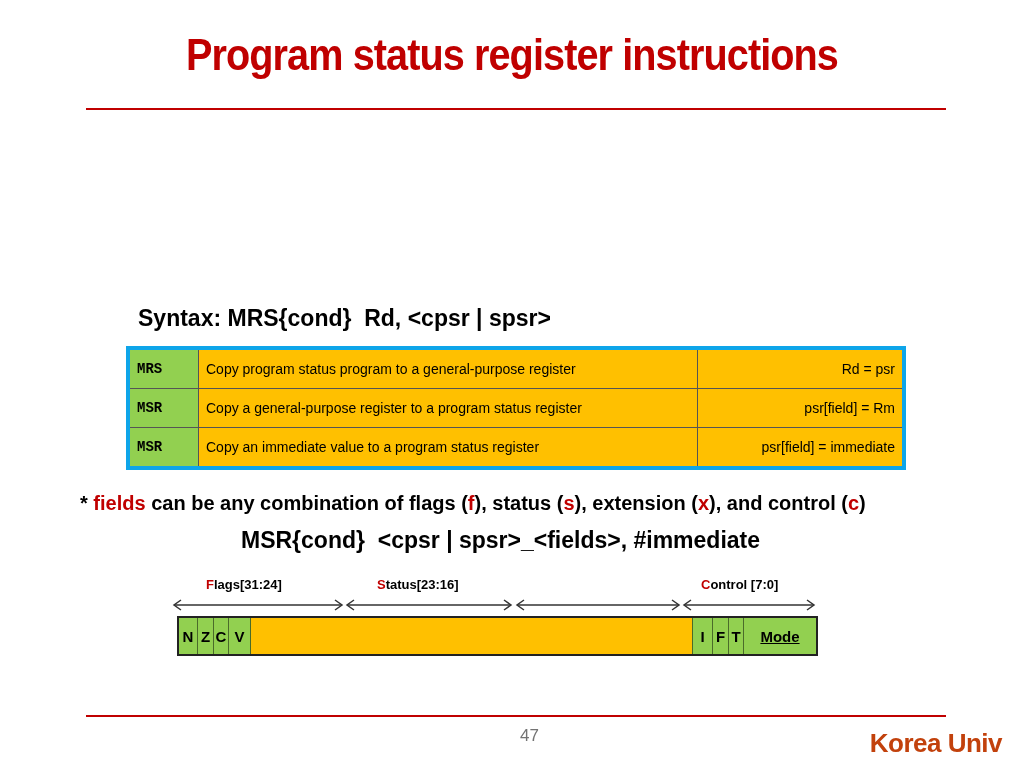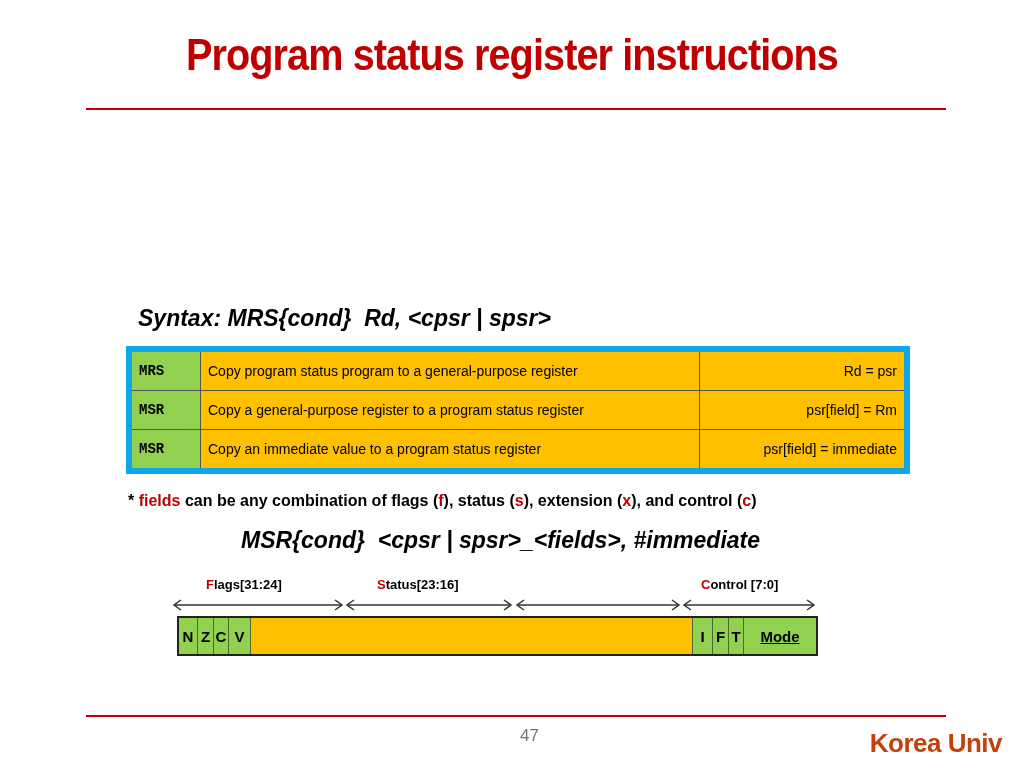--- a/index.html
+++ b/index.html
@@ -3,33 +3,33 @@
 <meta charset="utf-8">
 <style>
   html, body { margin:0; padding:0; }
   body { width:1024px; height:768px; background:#ffffff; position:relative; overflow:hidden;
          font-family:"DejaVu Sans", sans-serif; color:#000; }
   .title { position:absolute; left:0; width:1024px; top:30px; text-align:center;
            font-family:"Liberation Sans", sans-serif; font-weight:bold; font-size:44px;
            color:#c00000; letter-spacing:-1px; transform:scaleX(0.9); }
   .rule { position:absolute; height:2px; background:#c00000; }
   .syntax { position:absolute; left:138px; top:226px; font-family:"Liberation Sans", sans-serif;
-            font-weight:bold; font-size:23px; line-height:37px; white-space:pre;font-style:italic; }
+            font-weight:bold; font-size:23px; line-height:37px; white-space:pre; }
   .syntax .line { display:block; }
   .syntax .indent { display:inline-block; width:103px; }
   table.instr { position:absolute; left:126px; top:346px; border-collapse:collapse;
-                border:6px solid #0ea5e9; }
+                border:4px solid #0ea5e9; }
   table.instr td { border:1px solid #555; height:38px; padding:0 7px; font-size:14px;
                    font-family:"Liberation Sans", sans-serif; background:#ffc000; }
   table.instr td.op { background:#92d050; font-family:"Liberation Mono", monospace; font-weight:bold;
                       font-size:14px; width:54px; }
   table.instr td.desc { width:484px; }
   table.instr td.eff { width:190px; font-weight:normal;text-align:right; }
   .note { position:absolute; left:80px; top:492px; font-family:"Liberation Sans", sans-serif;
-          font-weight:bold; font-size:16px; white-space:pre;margin-left:48px; }
+          font-weight:bold; font-size:20px; white-space:pre; }
   .red { color:#c00000; }
   .fieldlbl { position:absolute; top:577px; font-family:"Liberation Sans", sans-serif;
               font-weight:bold; font-size:13px; white-space:nowrap; }
   .arrow { position:absolute; top:598px; height:14px; }
   .reg { position:absolute; left:177px; top:616px; width:641px; height:40px;
          border:2px solid #222; display:flex; background:#ffc000; box-sizing:border-box; }
   .bit { background:#92d050; border-right:1px solid #4a6b2a; display:flex; align-items:center;
          justify-content:center; font-family:"Liberation Sans", sans-serif; font-weight:bold;
          font-size:15px; height:100%; box-sizing:border-box; }
   .gap { flex:1; background:#ffc000; border-right:1px solid #4a6b2a; }

